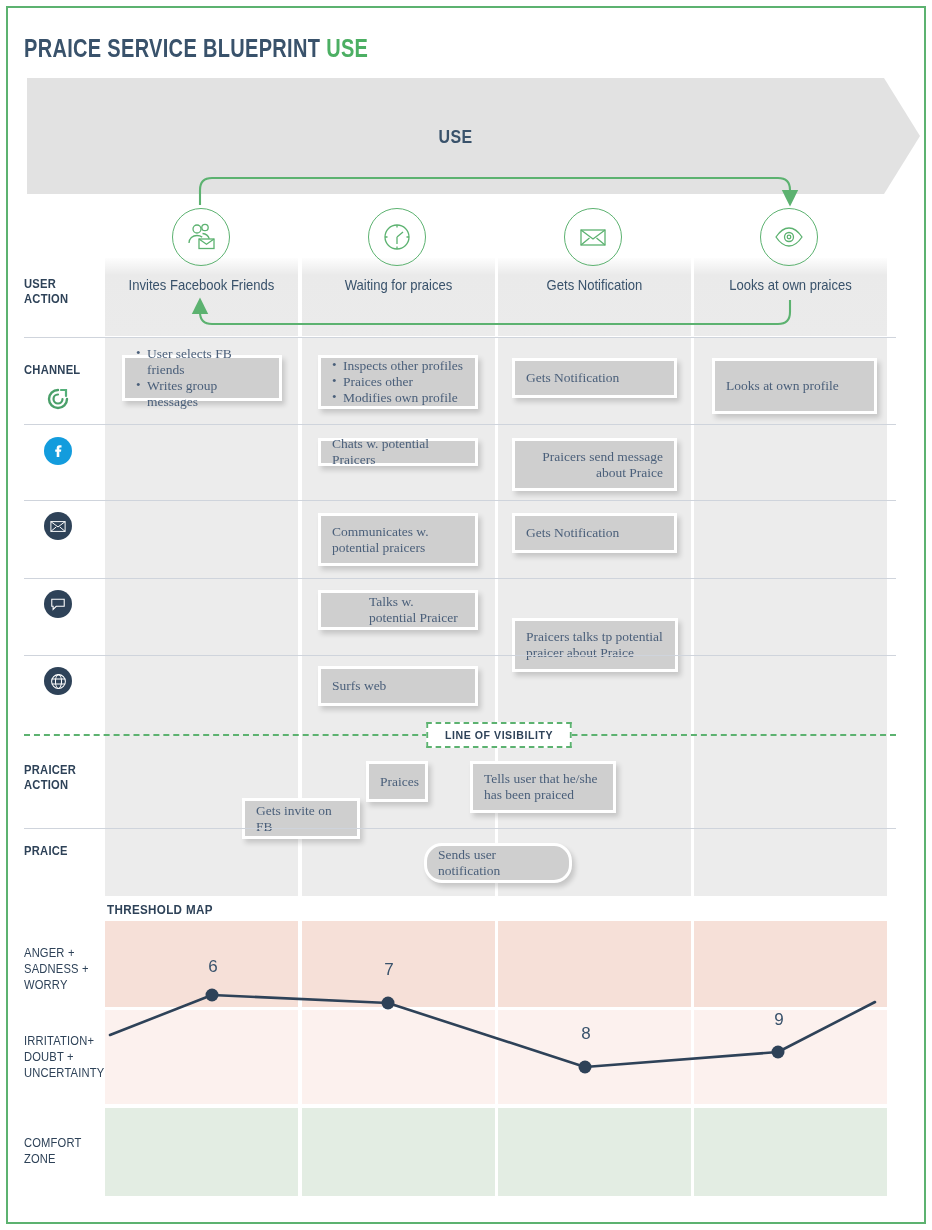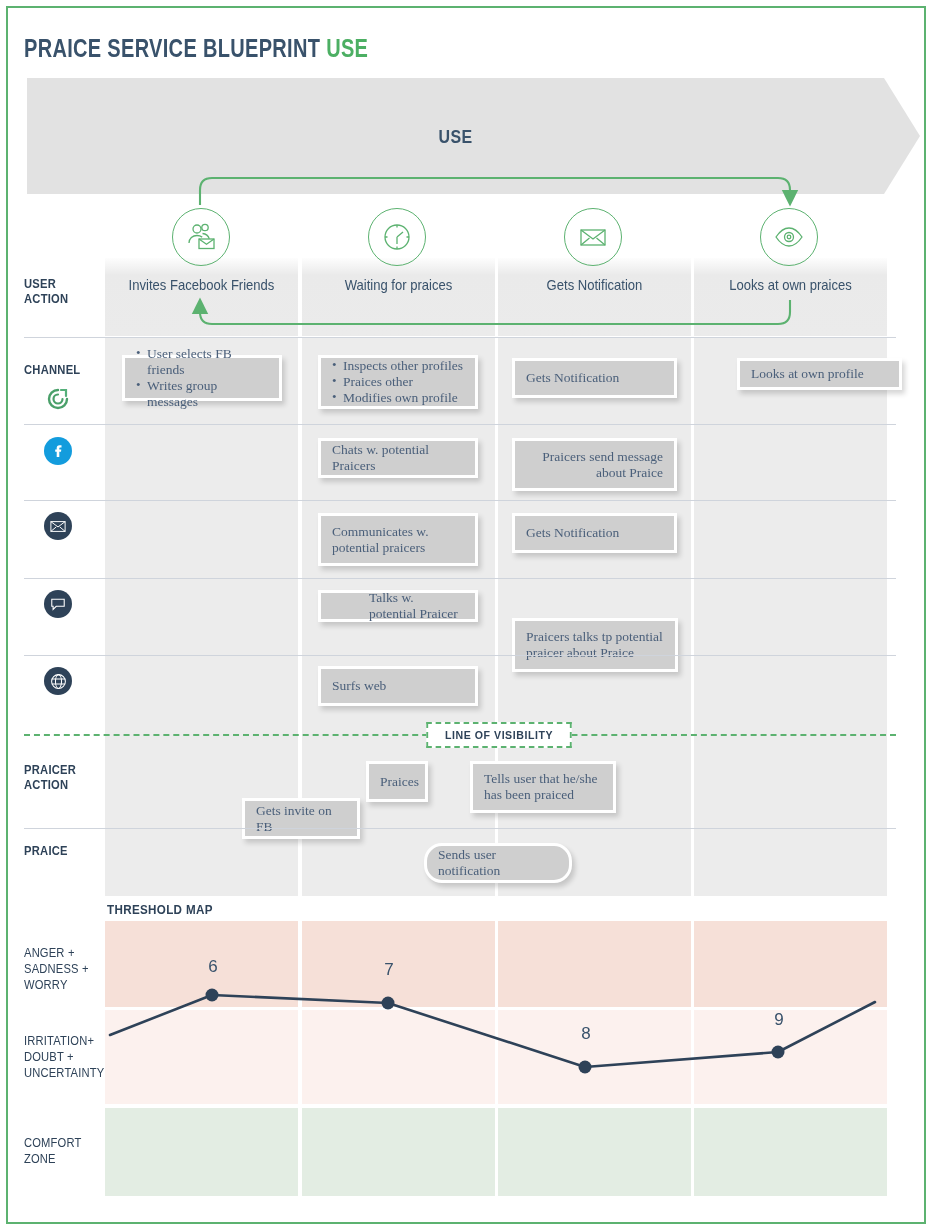--- a/index.html
+++ b/index.html
@@ -296,45 +296,45 @@
 <div class="cbox" style="left:318px;top:355px;width:160px;height:54px;">
   <ul>
     <li>Inspects other profiles</li>
     <li>Praices other</li>
     <li>Modifies own profile</li>
   </ul>
 </div>
 <div class="cbox" style="left:512px;top:358px;width:165px;height:40px;">
   <span>Gets Notification</span>
 </div>
-<div class="cbox" style="left:737px;top:358px;width:165px;height:32px;">
+<div class="cbox" style="left:712px;top:358px;width:165px;height:56px;">
   <span>Looks at own profile</span>
 </div>
 
 <div class="hrule" style="top:424px;"></div>
 
-<div class="cbox" style="left:318px;top:438px;width:160px;height:40px;">
+<div class="cbox" style="left:318px;top:438px;width:160px;height:28px;">
   <span>Chats w. potential Praicers</span>
 </div>
 <div class="cbox" style="left:512px;top:438px;width:165px;height:53px;text-align:right;">
   <span>Praicers send message about Praice</span>
 </div>
 
 <div class="hrule" style="top:500px;"></div>
 
 <div class="cbox" style="left:318px;top:513px;width:160px;height:53px;">
   <span>Communicates w. potential praicers</span>
 </div>
 <div class="cbox" style="left:512px;top:513px;width:165px;height:40px;">
   <span>Gets Notification</span>
 </div>
 
 <div class="hrule" style="top:578px;"></div>
 
-<div class="cbox" style="left:318px;top:590px;width:160px;height:32px;padding-left:48px;">
+<div class="cbox" style="left:318px;top:590px;width:160px;height:40px;padding-left:48px;">
   <span>Talks w. potential Praicer</span>
 </div>
 <div class="cbox" style="left:512px;top:618px;width:166px;height:54px;">
   <span>Praicers talks tp potential praicer about Praice</span>
 </div>
 
 <div class="hrule" style="top:655px;"></div>
 
 <div class="cbox" style="left:318px;top:666px;width:160px;height:40px;">
   <span>Surfs web</span>

